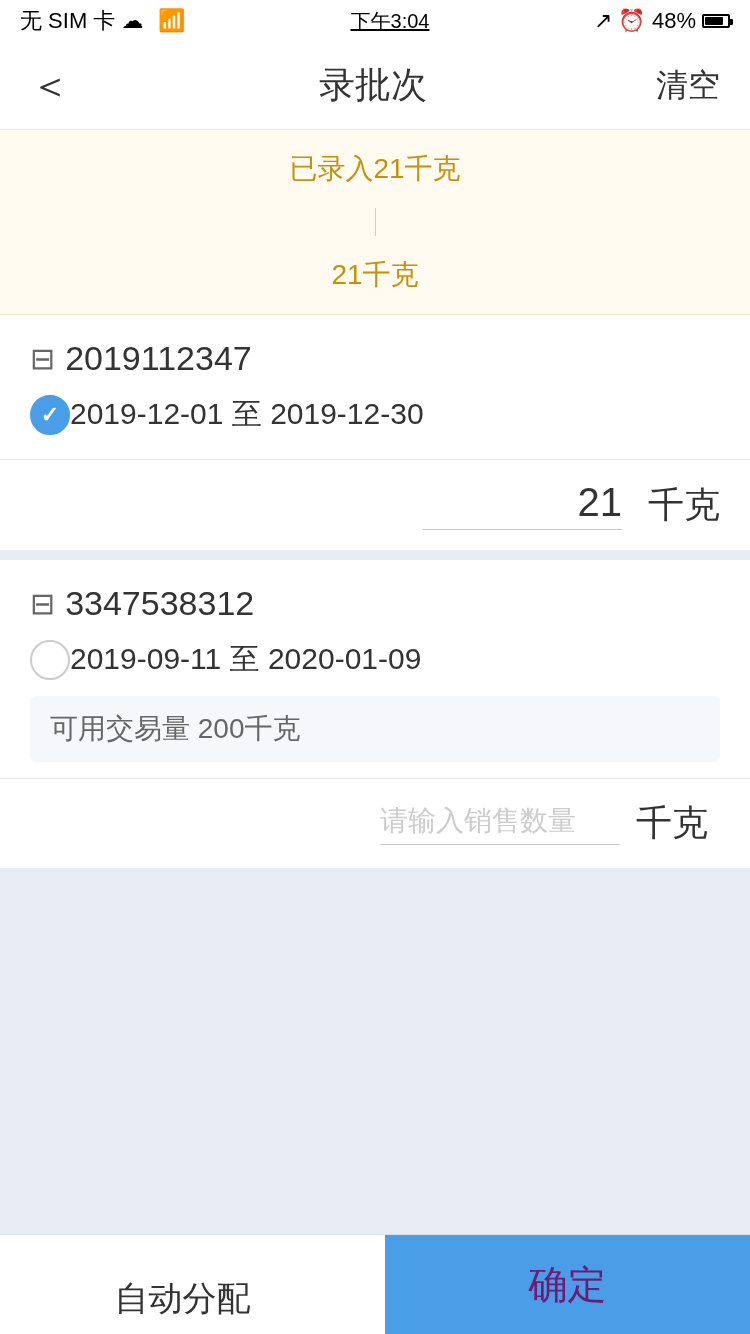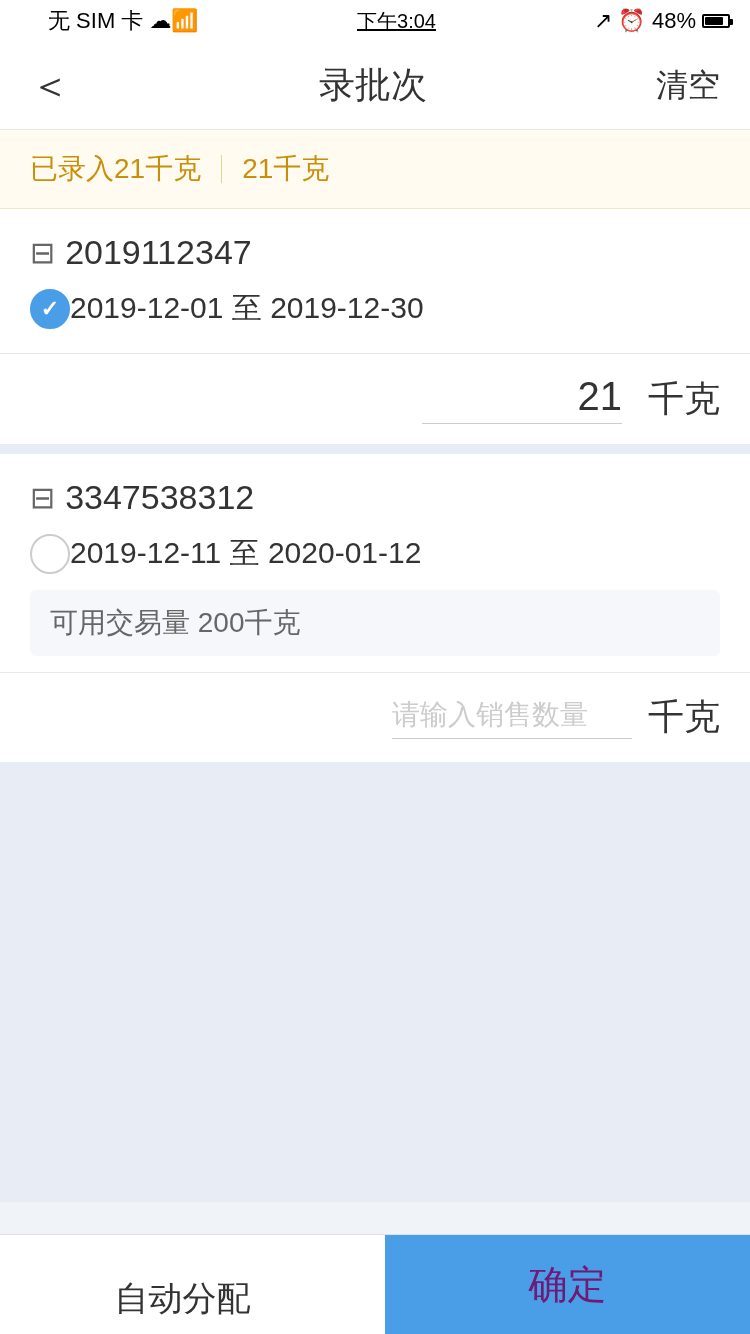--- a/index.html
+++ b/index.html
@@ -16,21 +16,21 @@
     .status-bar {
       height: 42px;
       background: #fff;
       display: flex;
       align-items: center;
       justify-content: space-between;
       padding: 0 20px;
       font-size: 24px;
       color: #000;
     }
-    .status-left { display: flex; align-items: center; gap: 0; font-size: 22px; margin-left: 28px; }
+    .status-left { display: flex; align-items: center; gap: 15px; font-size: 22px; }
     .status-center { font-size: 20px; font-weight: 500; text-decoration: underline; }
     .status-right { display: flex; align-items: center; gap: 6px; font-size: 22px; }
 
     
     .nav-bar {
       height: 88px;
       background: #fff;
       display: flex;
       align-items: center;
       justify-content: space-between;
@@ -55,20 +55,21 @@
     }
 
     
     .info-banner {
       background: #fffbf0;
       padding: 20px 30px;
       display: flex;
       align-items: center;
       gap: 20px;
       border-bottom: 1px solid #f0e8cc;
+      flex-direction: column;
     }
     .info-banner-text {
       font-size: 28px;
       color: #c8900a;
     }
     .info-banner-divider {
       width: 1px;
       height: 28px;
       background: #c8900a;
       opacity: 0.4;
@@ -170,21 +171,21 @@
     .separator-line {
       height: 10px;
       background: #e8edf5;
     }
 
     
     .placeholder-input-wrapper {
       display: flex;
       align-items: center;
       justify-content: flex-end;
-      padding: 20px 30px;
+      padding: 20px 42px;
       background: #fff;
       gap: 16px;
       border-top: 1px solid #e8e8e8;
     }
     .placeholder-underline {
       width: 240px;
       border-bottom: 1px solid #ccc;
       padding-bottom: 4px;
     }
     .placeholder-text {
@@ -317,21 +318,21 @@
 
 <div class="separator-line"></div>
 
 <div class="batch-card">
   <div class="batch-header">
     <span class="batch-icon">⊟</span>
     <span class="batch-number">3347538312</span>
   </div>
   <div class="batch-row">
     <div class="radio-circle"></div>
-    <span class="batch-date">2019-12-11 至 2020-01-12</span>
+    <span class="batch-date">2019-09-11 至 2020-01-09</span>
   </div>
   <div class="available-row">可用交易量 200千克</div>
   <div style="height:16px; background:#fff;"></div>
   <div class="placeholder-input-wrapper">
     <div class="placeholder-underline">
       <span class="placeholder-text">请输入销售数量</span>
     </div>
     <span class="unit-text">千克</span>
   </div>
 </div>

